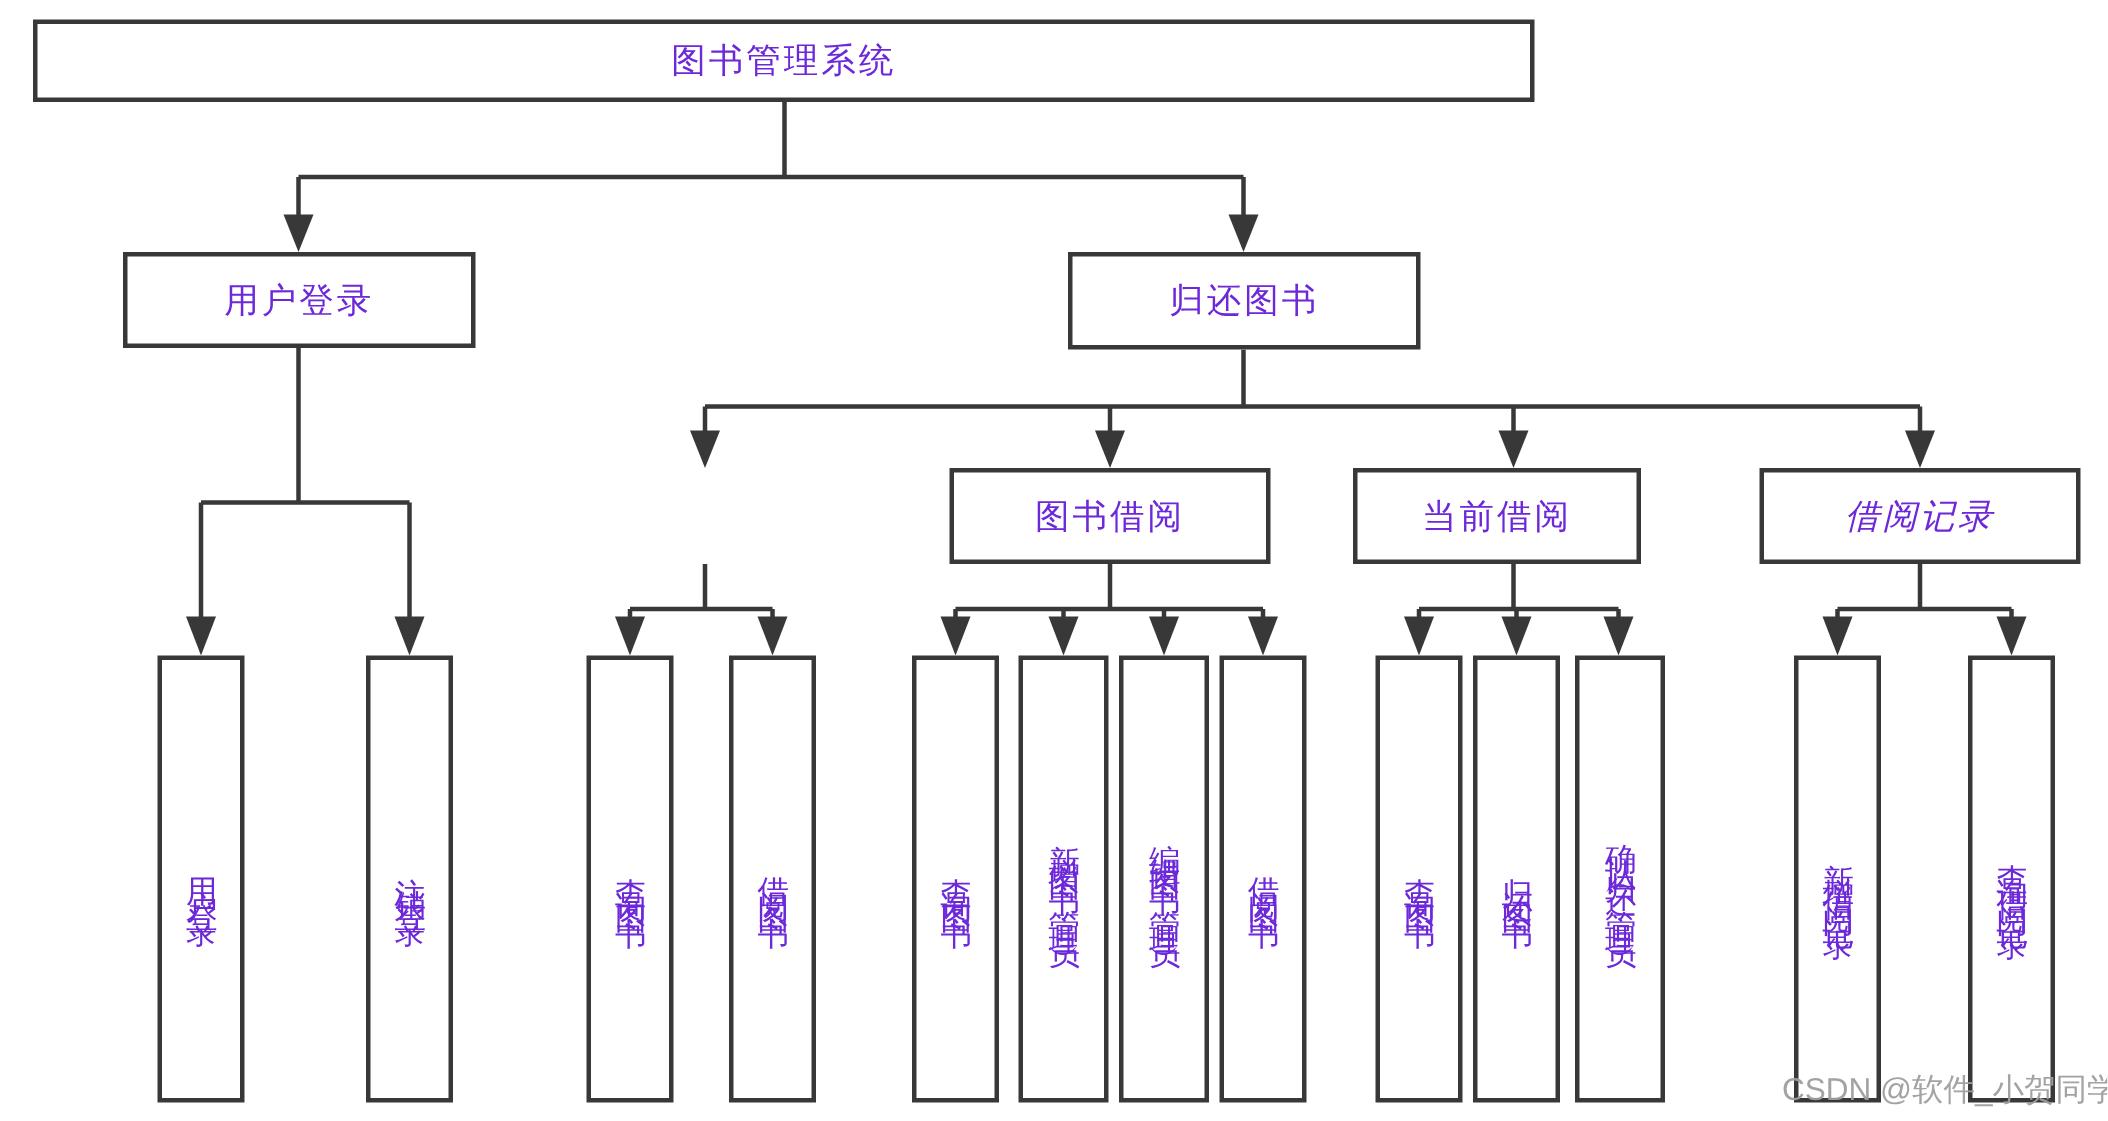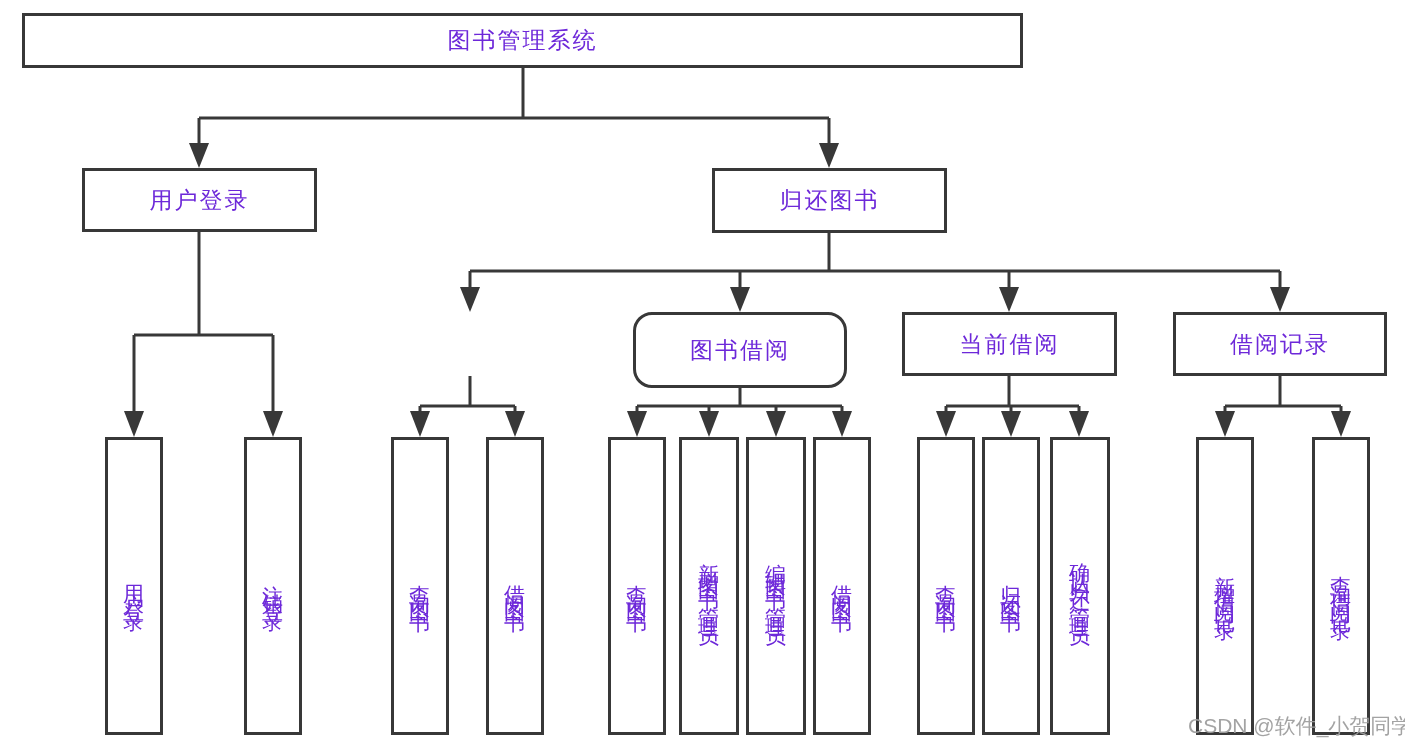--- a/index.html
+++ b/index.html
@@ -123,27 +123,27 @@
     <span class="label">图书管理系统</span>
   </div>
 
   <div class="node" style="left:82px; top:168px; width:235px; height:64px;">
     <span class="label">用户登录</span>
   </div>
   <div class="node" style="left:712px; top:168px; width:235px; height:65px;">
     <span class="label">归还图书</span>
   </div>
 
-  <div class="node" style="left:633px; top:312px; width:214px; height:76px;border-radius:19px;">
+  <div class="node" style="left:633px; top:312px; width:214px; height:64px;">
     <span class="label">图书借阅</span>
   </div>
-  <div class="node" style="left:902px; top:312px; width:215px; height:64px;text-align:center;">
+  <div class="node" style="left:902px; top:312px; width:192px; height:64px;text-align:center;">
     <span class="label">当前借阅</span>
   </div>
-  <div class="node" style="left:1173px; top:312px; width:214px; height:64px;">
+  <div class="node" style="left:1173px; top:312px; width:214px; height:64px;font-style:italic;">
     <span class="label">借阅记录</span>
   </div>
 
   <div class="node vnode" style="left:105px; top:437px; width:58px; height:298px;">
     <span class="label">用户登录</span>
   </div>
   <div class="node vnode" style="left:244px; top:437px; width:58px; height:298px;">
     <span class="label">注销登录</span>
   </div>
 

